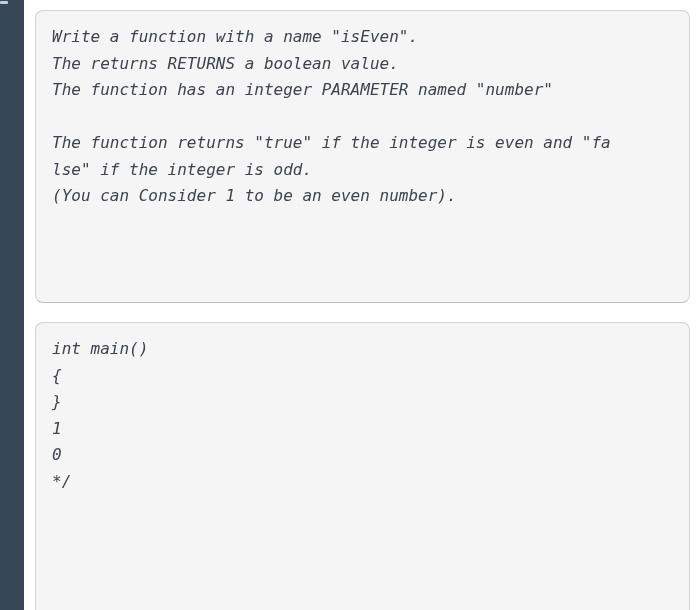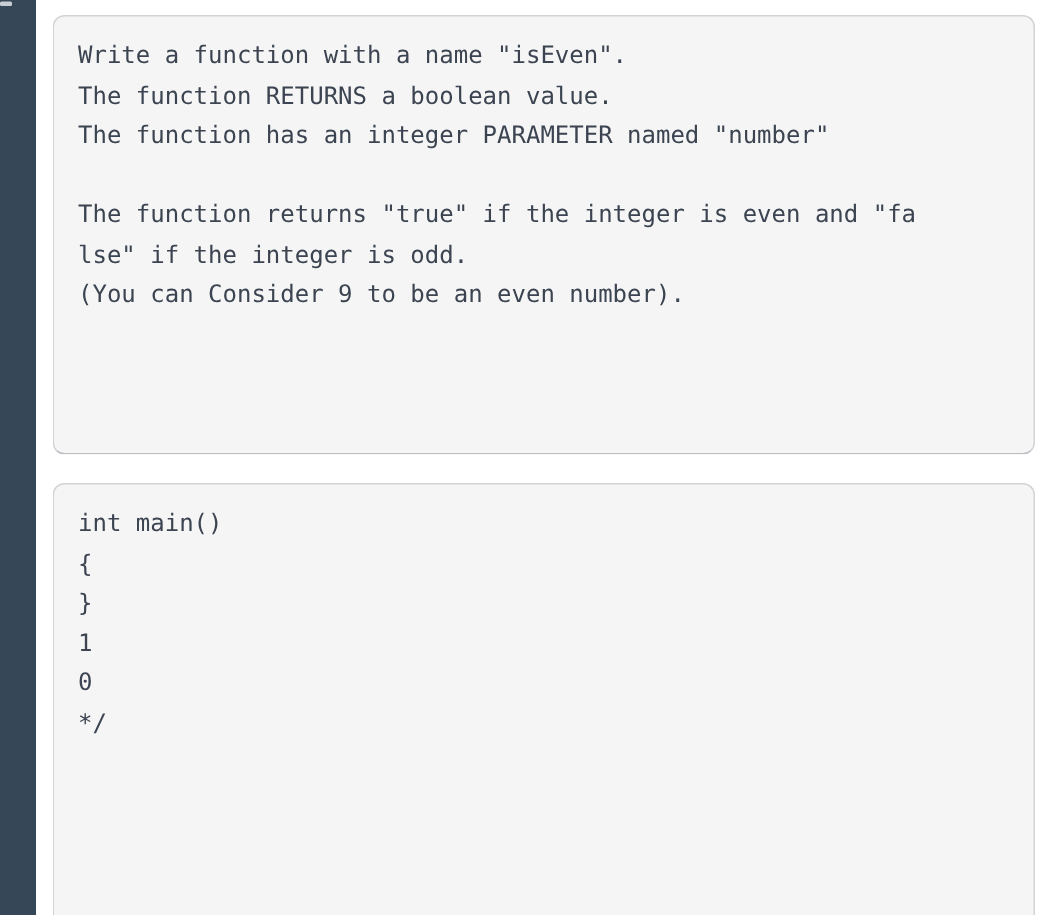--- a/index.html
+++ b/index.html
@@ -4,21 +4,21 @@
 <style>
   :root{
     --page-bg:#ffffff;
     --sidebar-bg:#364757;
     --sidebar-dash:#c9ced3;
     --panel-bg:#f5f5f6;
     --panel-border:#d2d3d6;
     --panel-border-bottom:#bcbec2;
     --code-text:#3b4450;
   }
-  *{margin:0;padding:0;box-sizing:border-box;}
+  *{margin:0;padding:0;box-sizing:border-box;font-style:italic;}
   html,body{background:#e9e9e9;}
   .screen{
     position:relative;
     width:700px;height:610px;
     background:var(--page-bg);
     overflow:hidden;
     font-family:"DejaVu Sans Mono","Liberation Mono",monospace;
   }
   .sidebar{
     position:absolute;left:0;top:0;
@@ -56,26 +56,26 @@
 <body>
 
 <div class="screen">
   <div class="sidebar">
     <div class="sidebar-dash"></div>
   </div>
 
   <section class="panel panel-problem">
     <div class="panel-lines">
         <div class="code-line">Write a function with a name "isEven".</div>
-        <div class="code-line">The function RETURNS a boolean value.</div>
+        <div class="code-line">The returns RETURNS a boolean value.</div>
         <div class="code-line">The function has an integer PARAMETER named "number"</div>
         <div class="code-line">&nbsp;</div>
         <div class="code-line">The function returns "true" if the integer is even and "fa</div>
         <div class="code-line">lse" if the integer is odd.</div>
-        <div class="code-line">(You can Consider 9 to be an even number).</div>
+        <div class="code-line">(You can Consider 1 to be an even number).</div>
         <div class="code-line">&nbsp;</div>
       </div>
   </section>
 
   <section class="panel panel-code">
     <div class="panel-lines">
         <div class="code-line">int main()</div>
         <div class="code-line">{</div>
         <div class="code-line">}</div>
         <div class="code-line">1</div>

